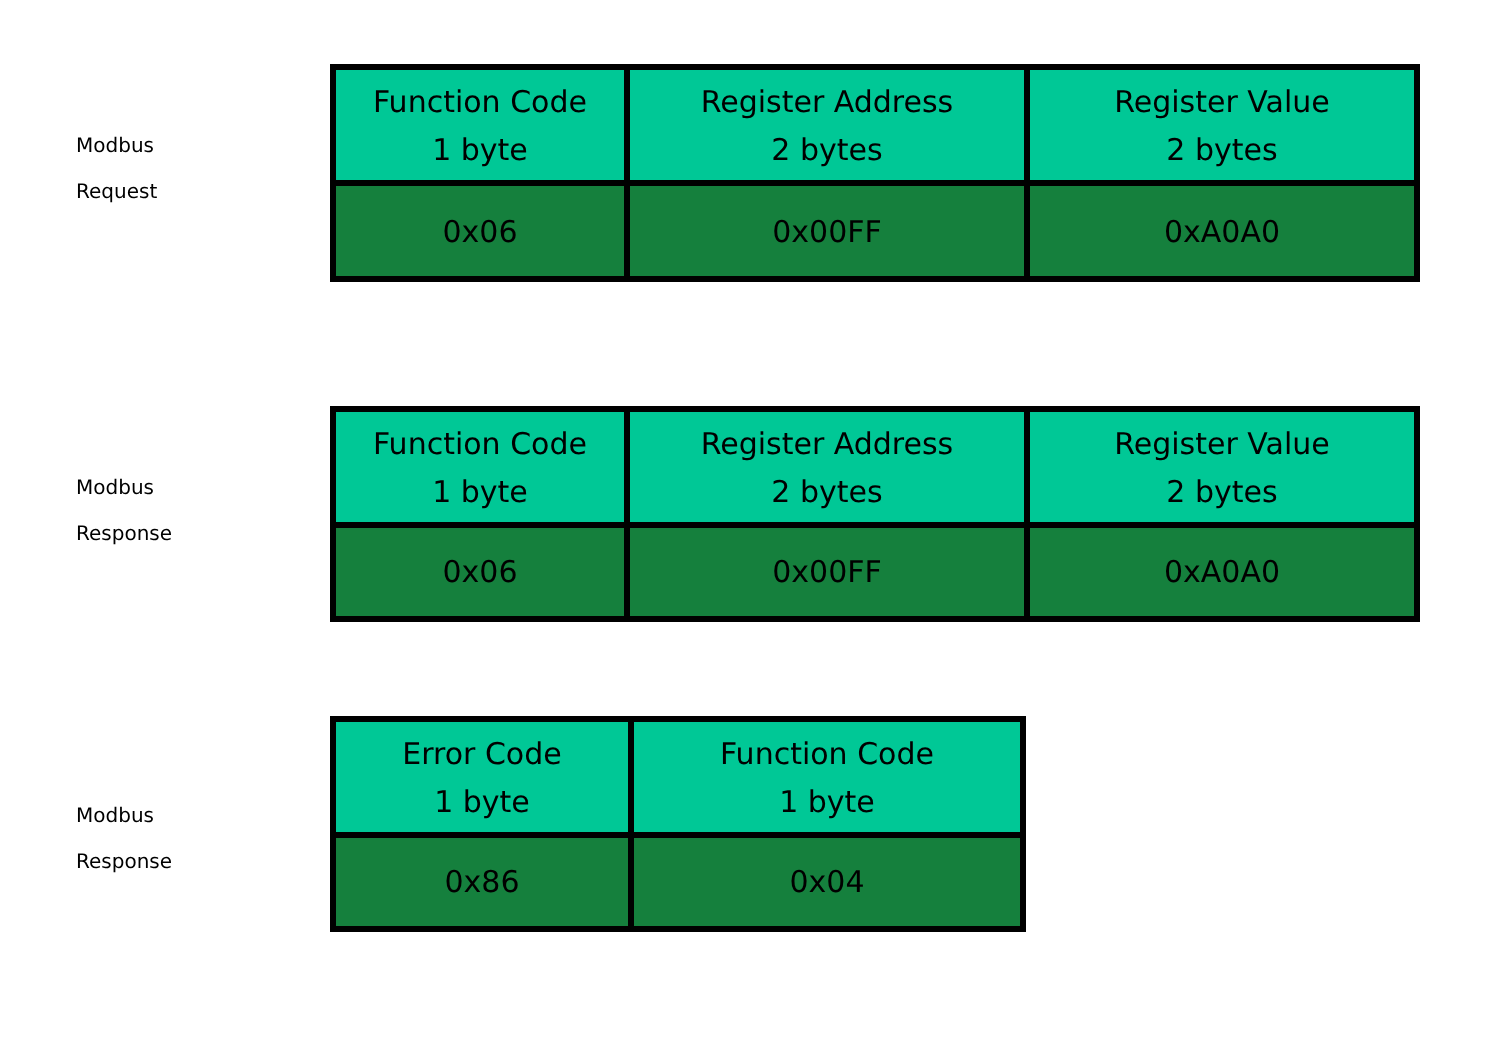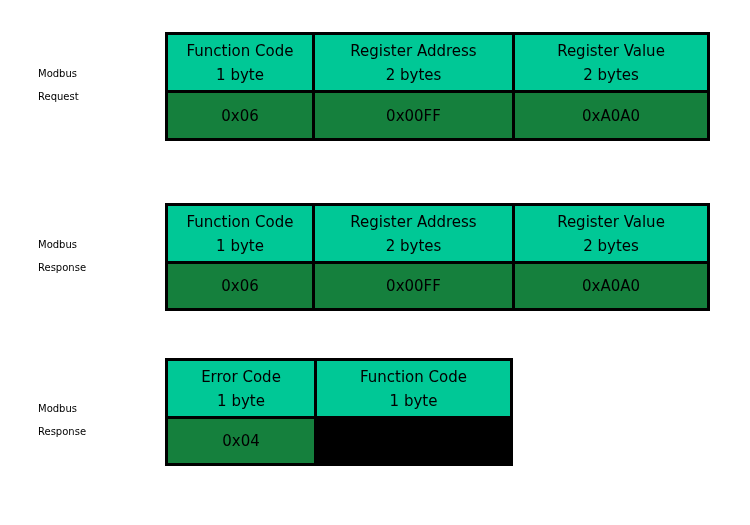--- a/index.html
+++ b/index.html
@@ -103,16 +103,17 @@
   </div>
   <div class="frame-table t3">
     <div class="cell header">
       <div>Error Code</div>
       <div>1 byte</div>
     </div>
     <div class="cell header">
       <div>Function Code</div>
       <div>1 byte</div>
     </div>
+    <div class="cell">0x86</div>
     <div class="cell">0x04</div>
   </div>
 
 </div>
 
 </body></html>

